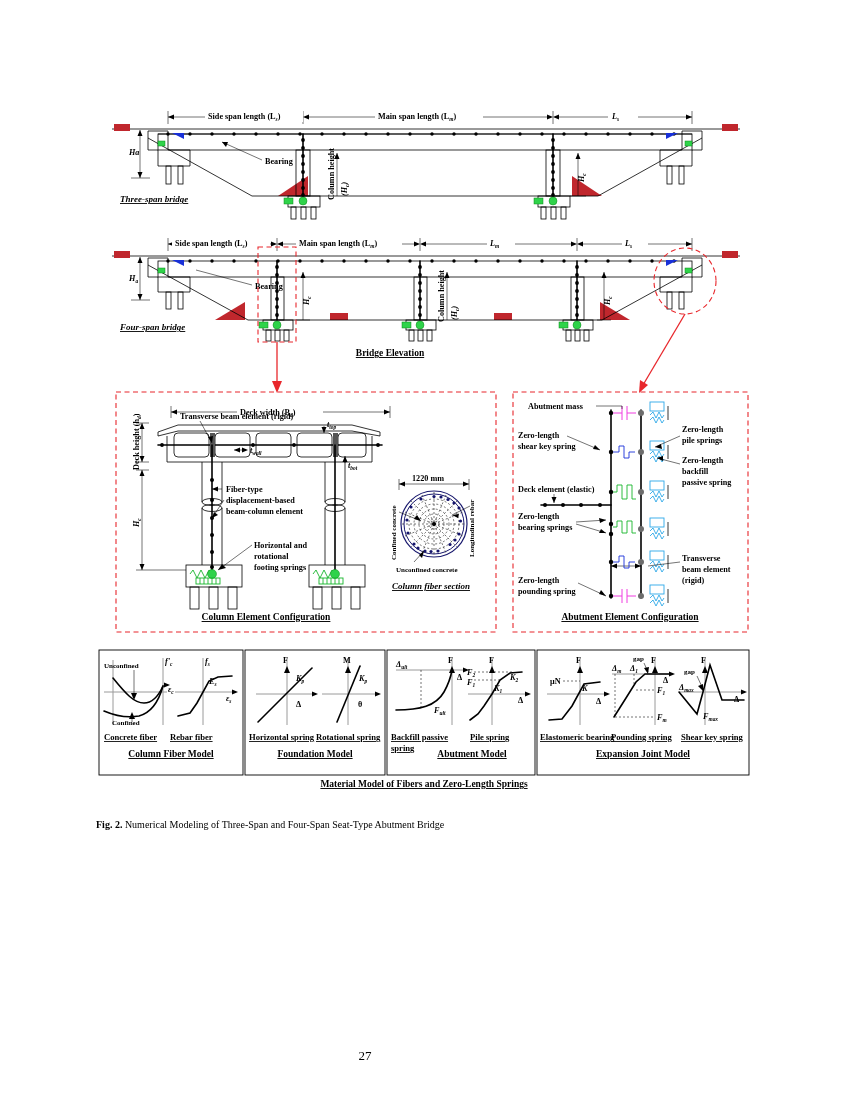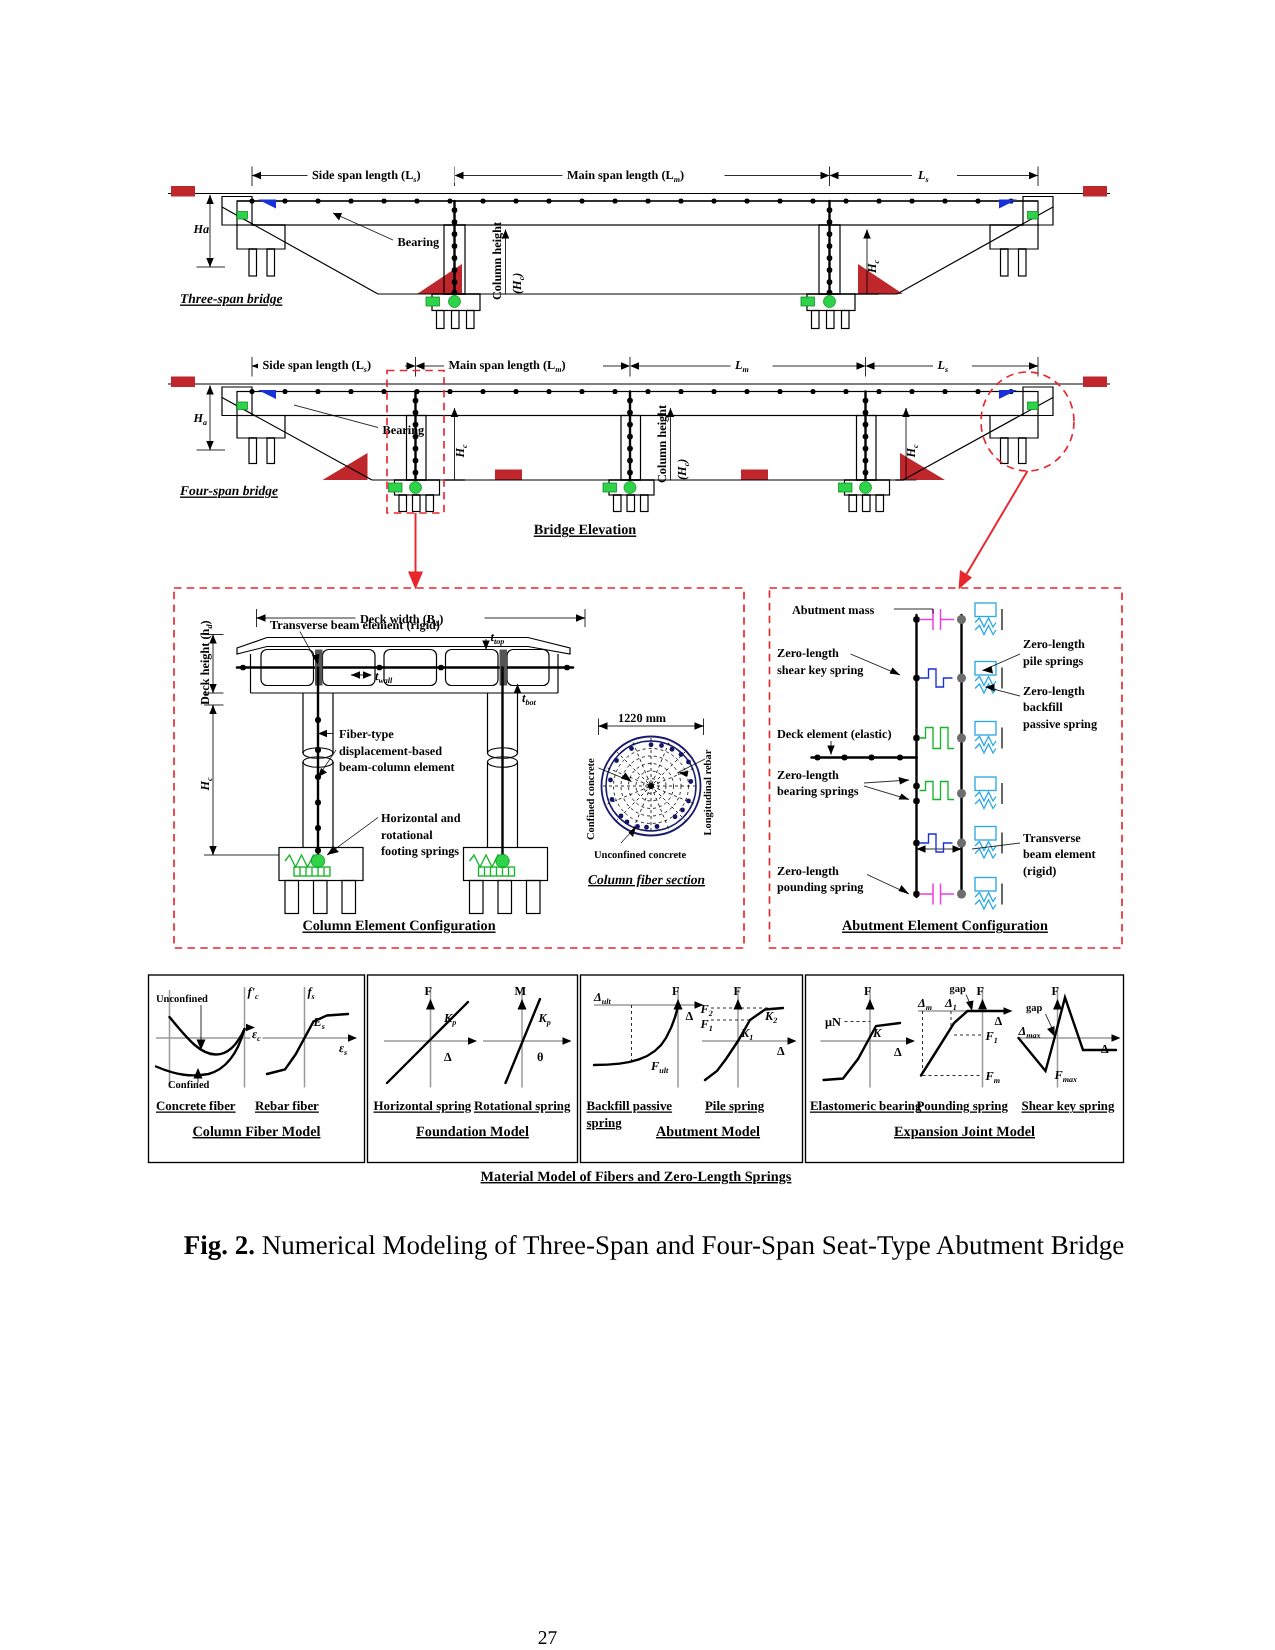--- a/index.html
+++ b/index.html
@@ -24,23 +24,23 @@
   .node{fill:#000;}
   .grn{stroke:#16b52a;fill:none;stroke-width:.9;}
   .grnf{fill:#2fd34a;stroke:#0a8a18;stroke-width:.5;}
   .blu{stroke:#1830d8;fill:none;stroke-width:.9;}
   .cyn{stroke:#2da8e8;fill:none;stroke-width:.9;}
   .mag{stroke:#f03ce0;fill:none;stroke-width:1;}
   .gry{fill:#6d6d6d;}
   .redfill{fill:#c0272d;}
   .panelbox{fill:none;stroke:#000;stroke-width:.9;}
 
-  .caption{position:absolute;left:96px;top:818px;width:680px;font-size:18px;line-height:1.35;text-align:center;}
+  .caption{position:absolute;left:96px;top:818px;width:680px;font-size:10px;line-height:1.35;}
   .caption b{font-weight:bold;}
-  .pagenum{position:absolute;left:0;top:1048px;width:730px;text-align:center;font-size:13px;margin-top:36px;}
+  .pagenum{position:absolute;left:0;top:1048px;width:730px;text-align:center;font-size:13px;}
 </style>
 </head>
 <body>
 
 <div class="page">
 
 <svg width="850" height="810" viewBox="0 0 850 810">
 
  <g>
 

